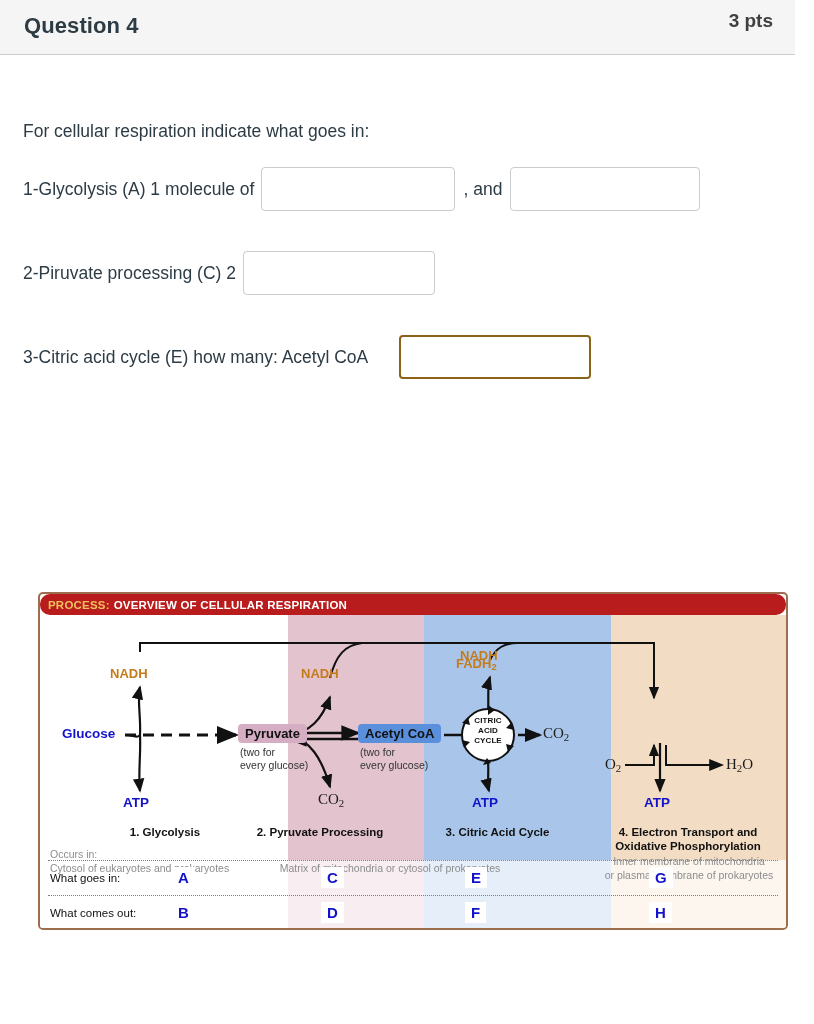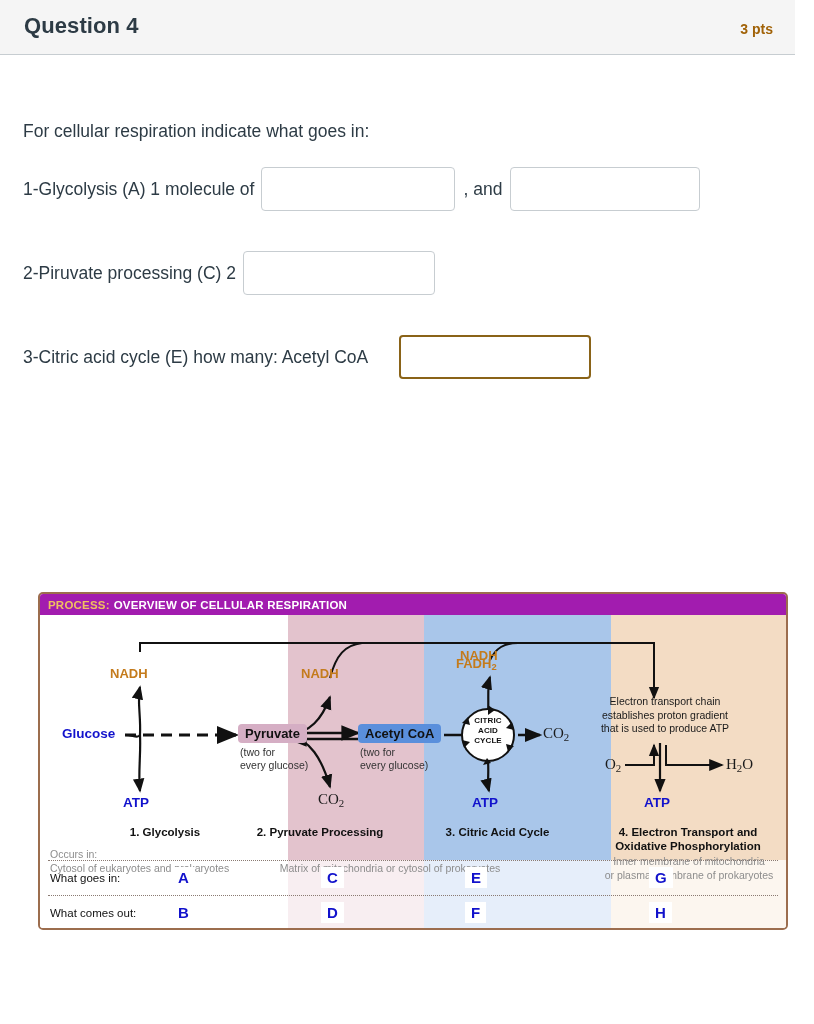--- a/index.html
+++ b/index.html
@@ -31,24 +31,24 @@
     left: 24px;
     top: 13px;
     font-size: 22px;
     font-weight: bold;
     color: #2d3b45;
     letter-spacing: 0.1px;
   }
   .q-header-pts {
     position: absolute;
     right: 22px;
-    top: 21px;
-    font-size: 14px;
-    font-weight: bold;
-    color: #a16207;
+    top: 10px;
+    font-size: 19px;
+    font-weight: bold;
+    color: #404040;
   }
 
   
   .q-body {
     position: absolute;
     left: 0;
     top: 55px;
     width: 814px;
   }
   .prompt-line {
@@ -108,25 +108,26 @@
     border-radius: 5px;
     background: #ffffff;
     box-sizing: border-box;
     overflow: hidden;
   }
   .fig-title-bar {
     position: absolute;
     left: 0; top: 0;
     width: 100%;
     height: 21px;
-    background: #a21caf;
+    background: #b91c1c;
     display: flex;
     align-items: center;
     padding-left: 8px;
     box-sizing: border-box;
+    border-radius: 10px;
   }
   .fig-title-process {
     color: #f0c060;
     font-size: 11.5px;
     font-weight: bold;
     letter-spacing: 0.2px;
   }
   .fig-title-rest {
     color: #ffffff;
     font-size: 11.5px;
@@ -443,25 +444,20 @@
       <div>every glucose)</div>
     </div>
 
     <div class="co2" style="left:278px; top:176px;"><span>CO</span><span class="sub">2</span></div>
     <div class="co2" style="left:503px; top:110px;"><span>CO</span><span class="sub">2</span></div>
 
     <div class="lbl lbl-atp" style="left:83px; top:180px;">ATP</div>
     <div class="lbl lbl-atp" style="left:432px; top:180px;">ATP</div>
     <div class="lbl lbl-atp" style="left:604px; top:180px;">ATP</div>
 
-    <div class="etc-text" style="left:545px; top:80px; width:160px;">
-      <div>Electron transport chain</div>
-      <div>establishes proton gradient</div>
-      <div>that is used to produce ATP</div>
-    </div>
 
     <div class="o2" style="left:565px; top:141px;"><span>O</span><span class="sub">2</span></div>
     <div class="h2o" style="left:686px; top:141px;"><span>H</span><span class="sub">2</span><span>O</span></div>
 
     <div class="stage-name" style="left:55px; top:210px; width:140px;">1. Glycolysis</div>
     <div class="stage-name" style="left:190px; top:210px; width:180px;">2. Pyruvate Processing</div>
     <div class="stage-name" style="left:375px; top:210px; width:165px;">3. Citric Acid Cycle</div>
     <div class="stage-name" style="left:558px; top:210px; width:180px;">
       <div>4. Electron Transport and</div>
       <div>Oxidative Phosphorylation</div>

